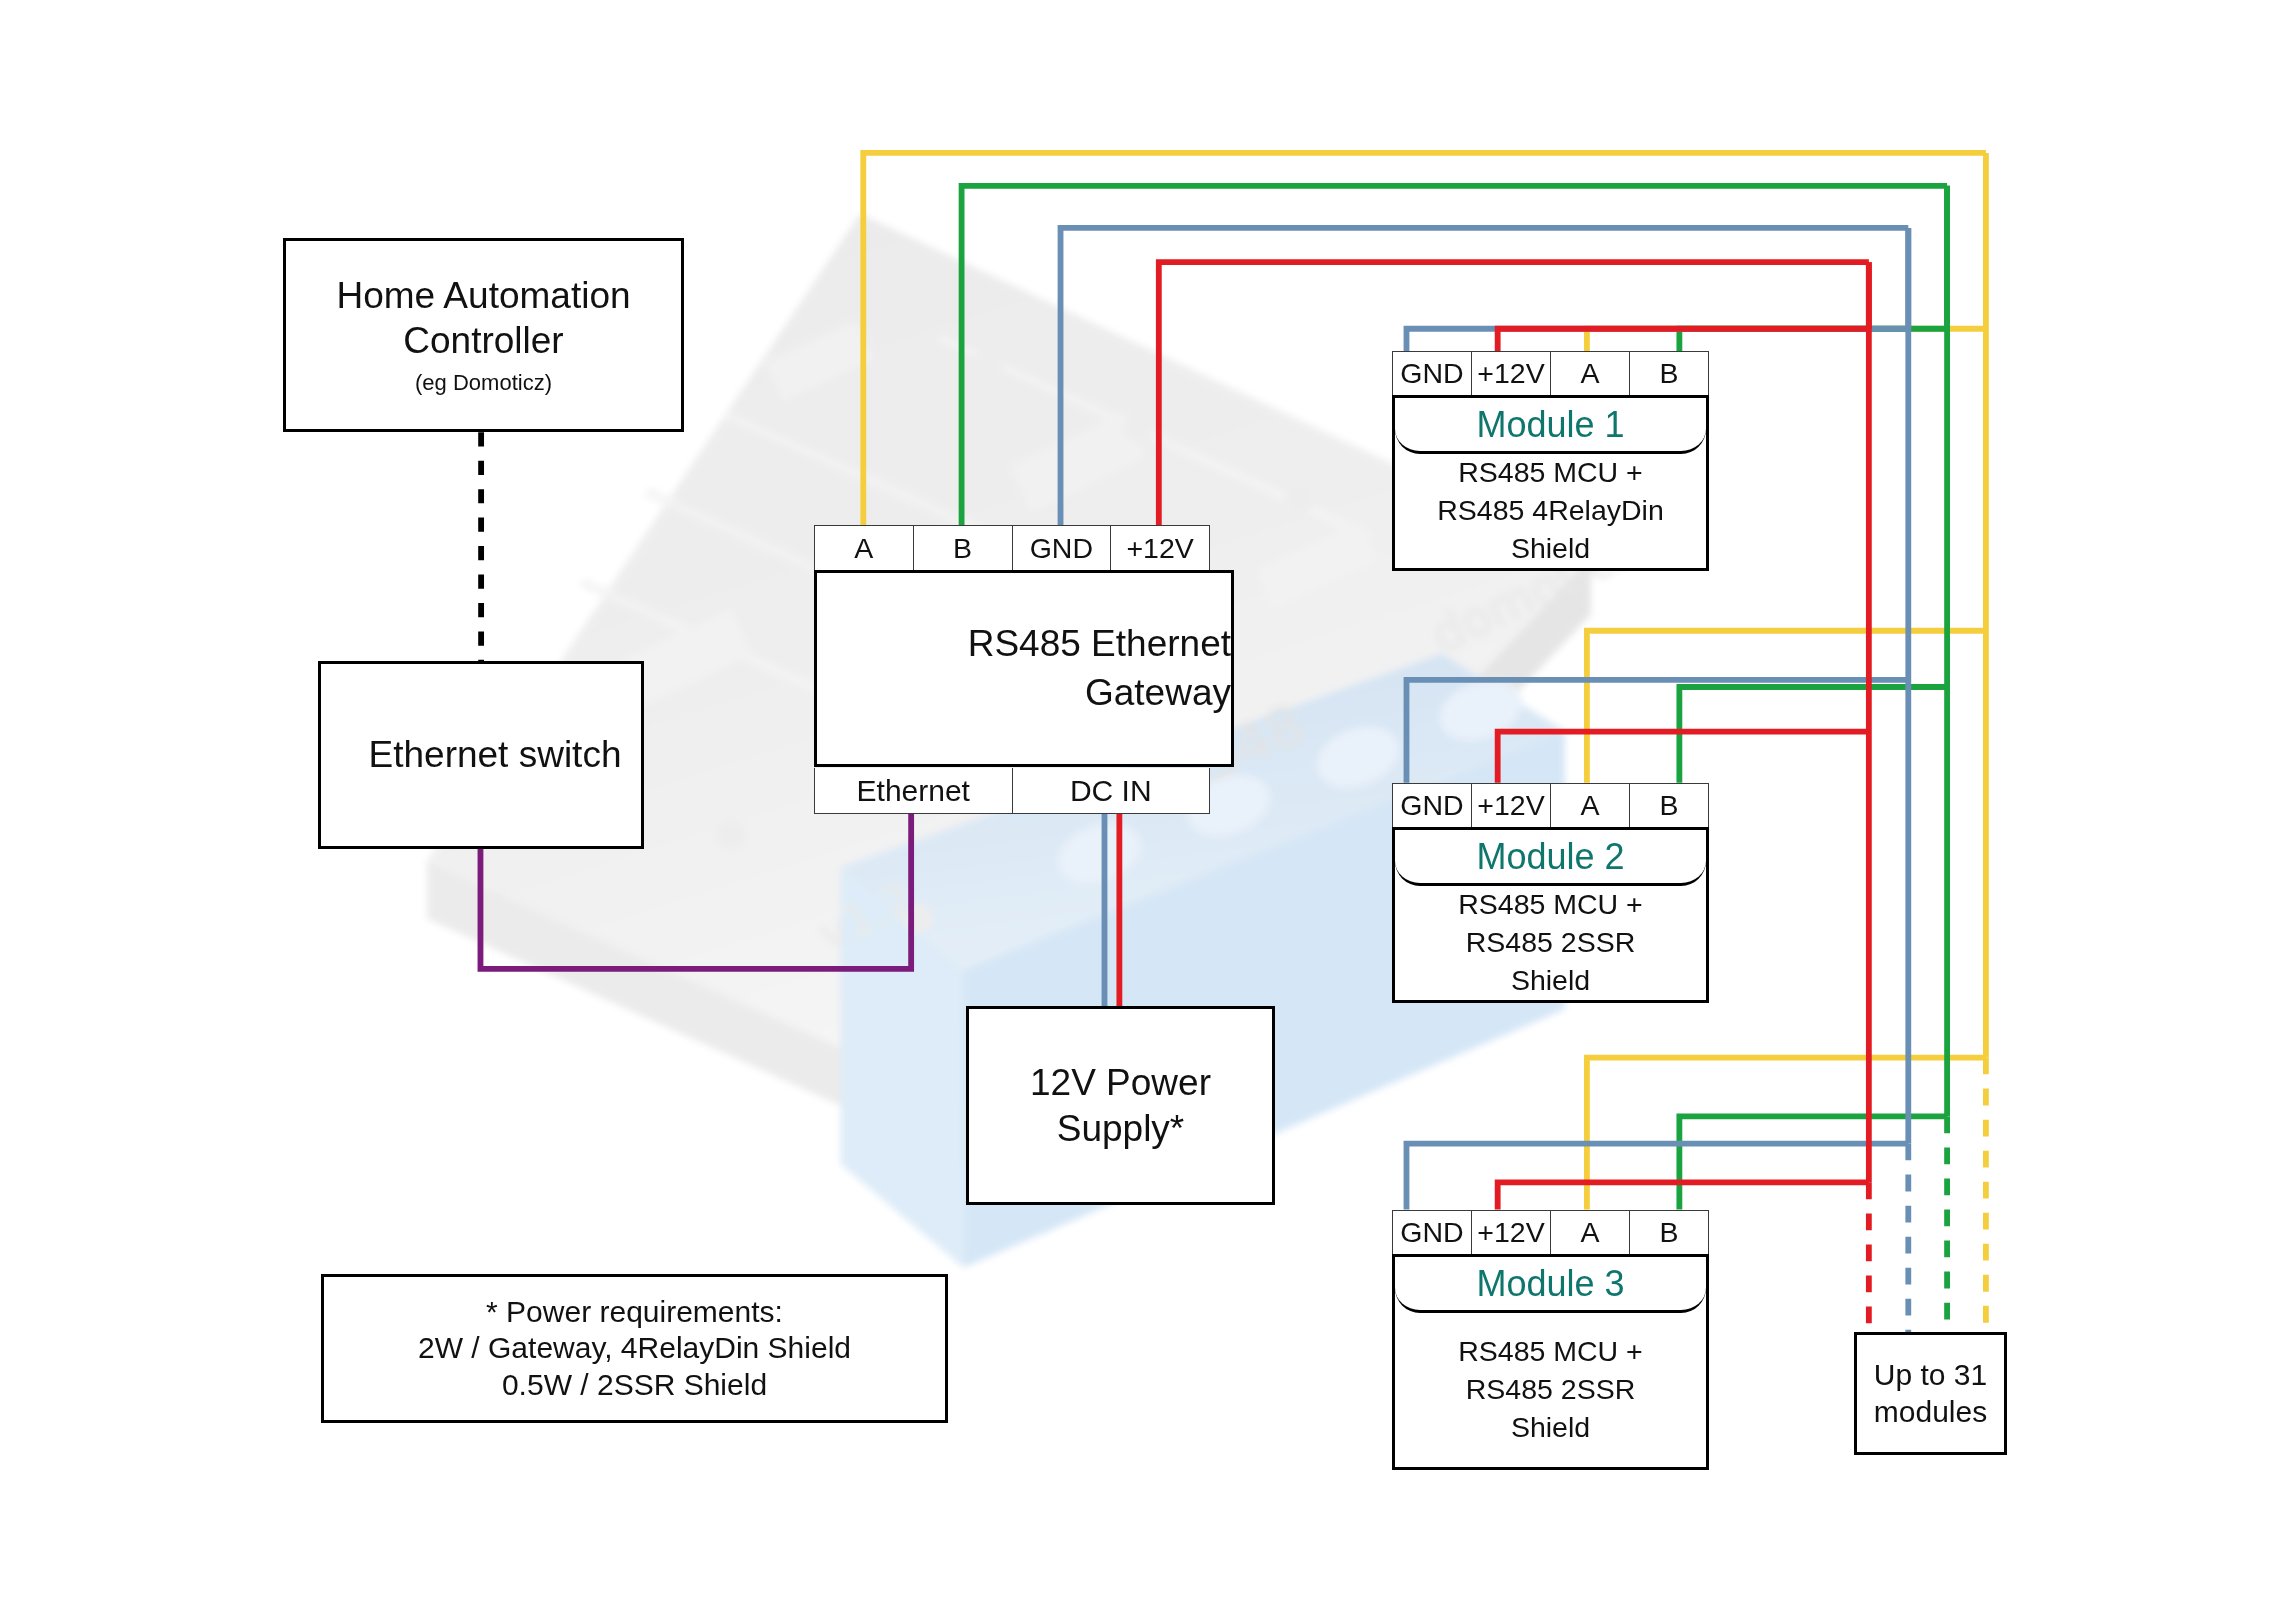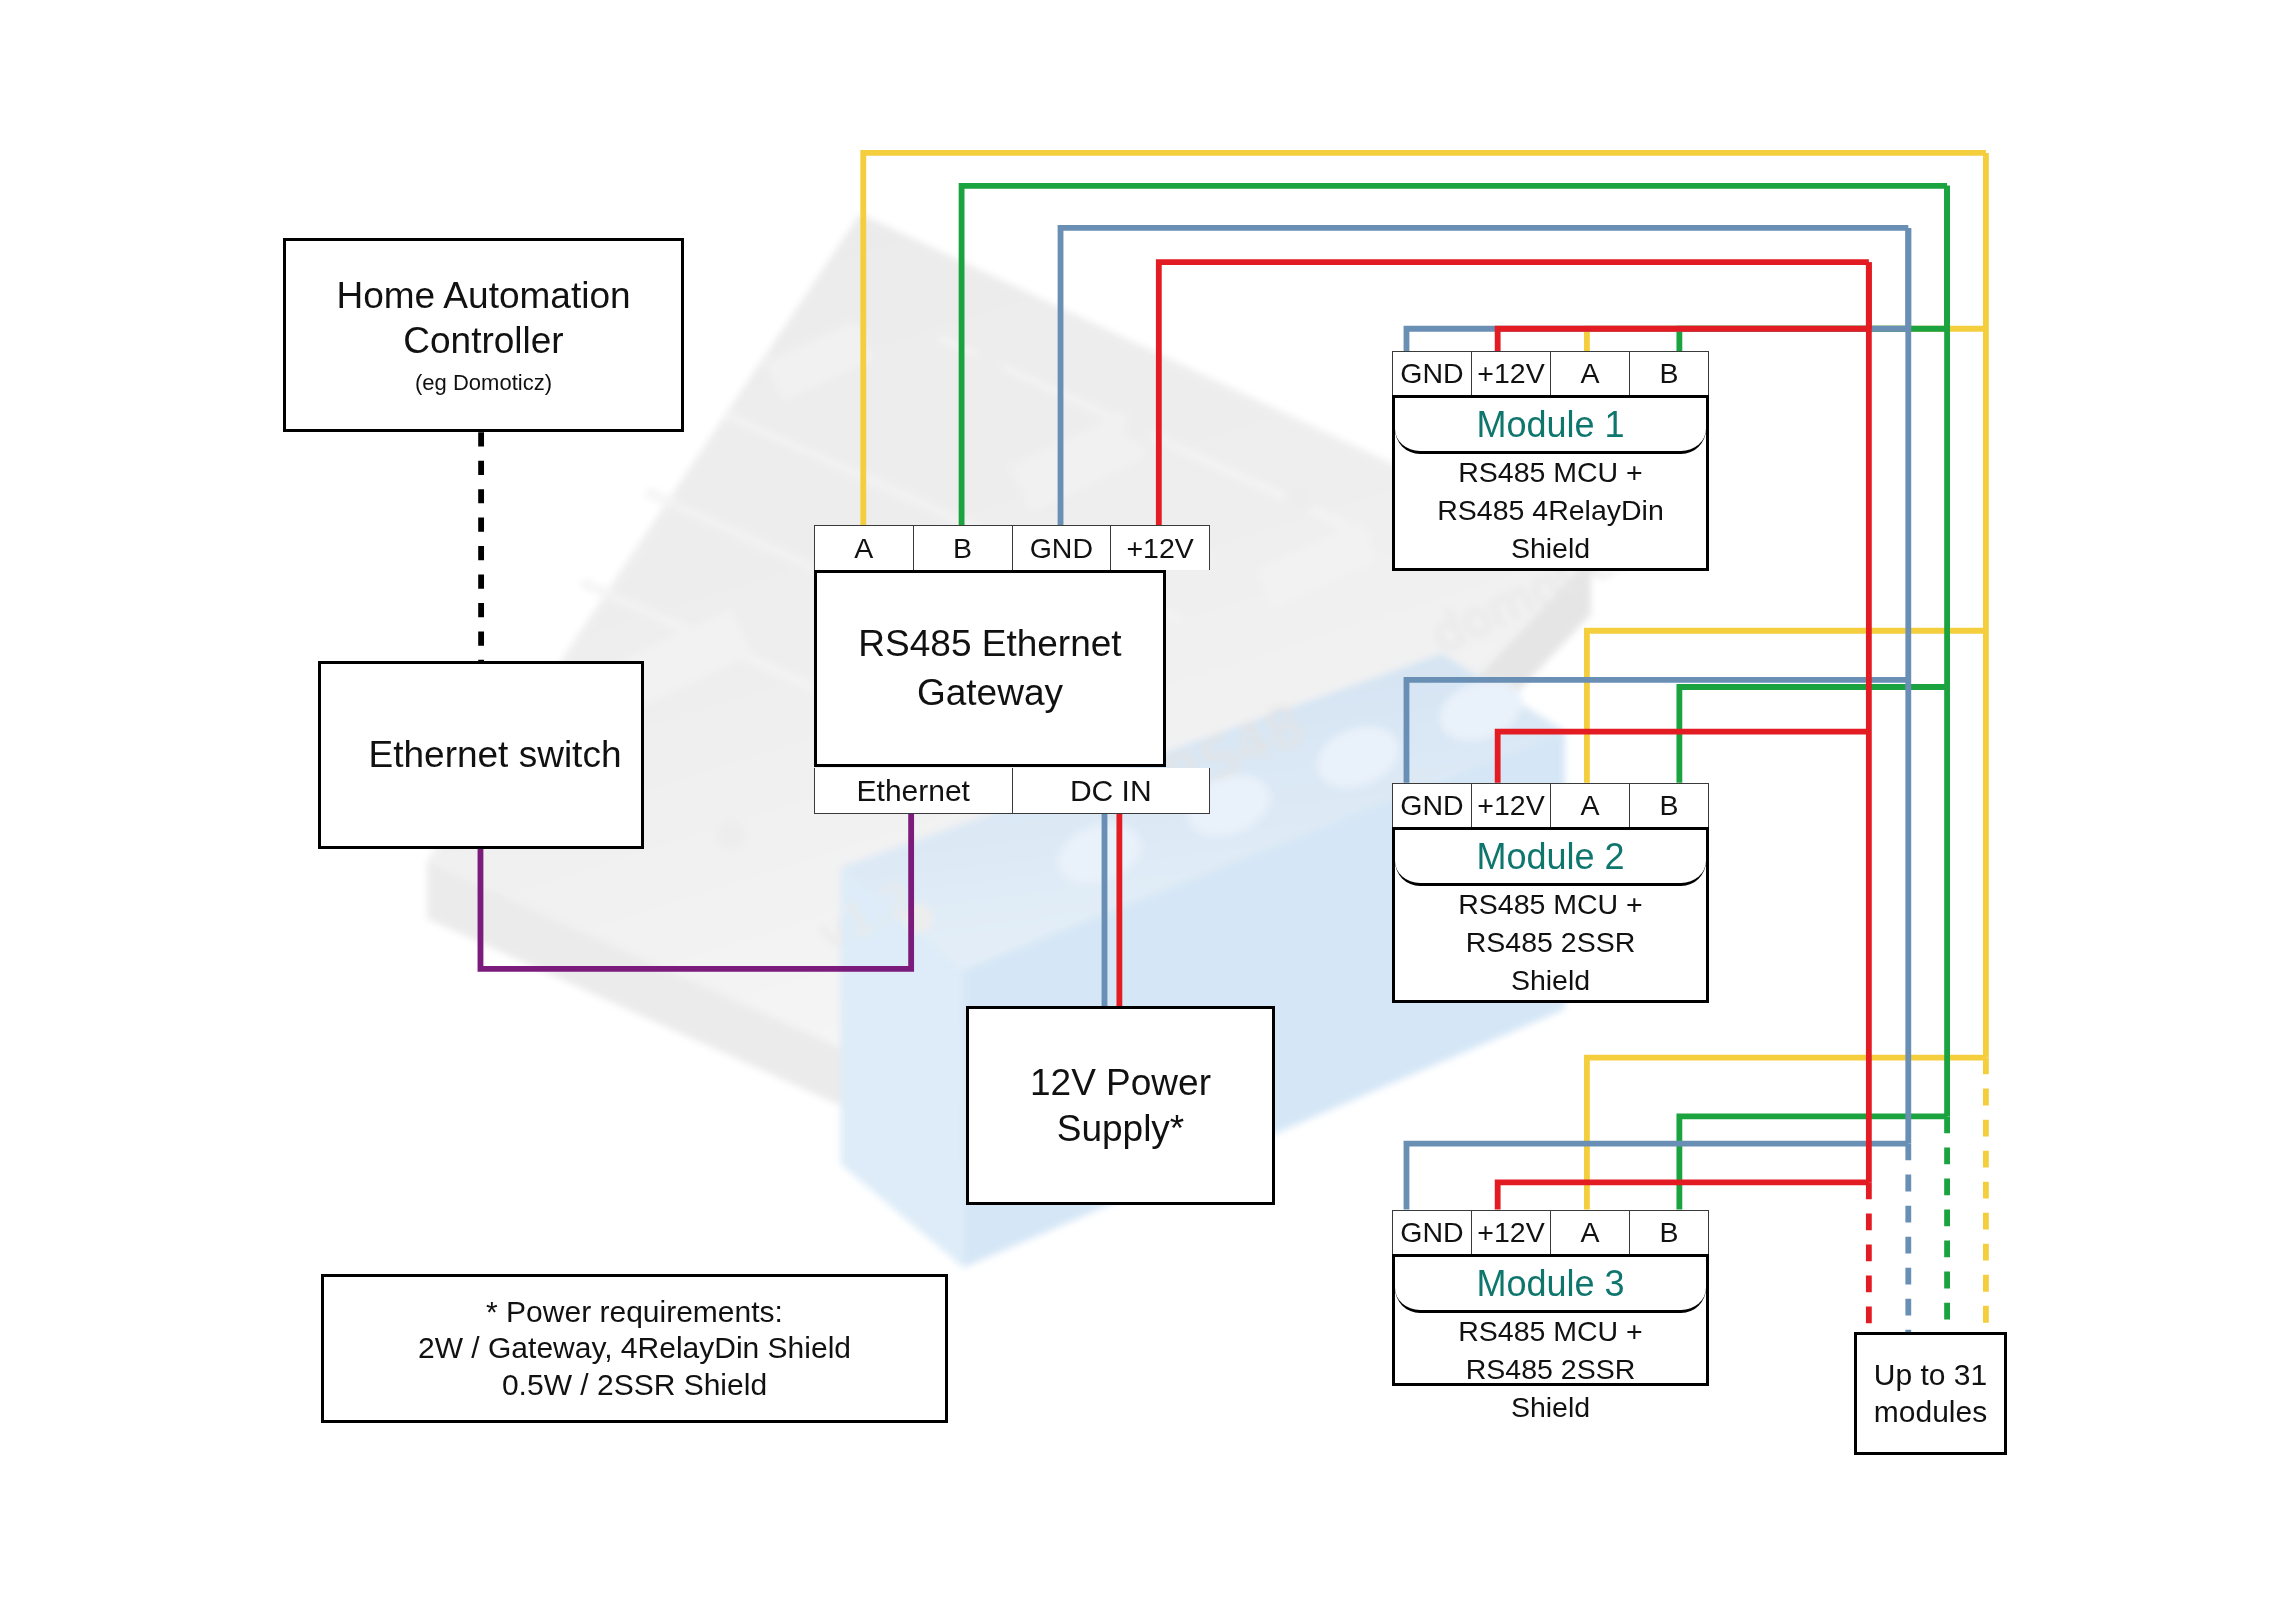--- a/index.html
+++ b/index.html
@@ -205,21 +205,21 @@
     <span class="ln t-xl">Ethernet switch</span>
   </div>
 
   <div class="term-strip" style="left:814px;top:525px;width:396px;height:45px;">
     <div class="term">A</div>
     <div class="term">B</div>
     <div class="term">GND</div>
     <div class="term">+12V</div>
   </div>
 
-  <div class="gw-main" style="left:814px;top:570px;width:352px;height:197px;">
+  <div class="gw-main" style="left:814px;top:570px;width:420px;height:197px;align-items:flex-end;">
     <span class="ln">RS485 Ethernet</span>
     <span class="ln">Gateway</span>
   </div>
 
   <div class="gw-foot" style="left:814px;top:768px;width:396px;height:46px;">
     <div class="term">Ethernet</div>
     <div class="term">DC IN</div>
   </div>
 
   <div class="box" style="left:966px;top:1006px;width:309px;height:199px;">
@@ -265,21 +265,21 @@
     </div>
   </div>
 
   <div class="term-strip" style="left:1392px;top:1210px;width:317px;height:44px;">
     <div class="term">GND</div>
     <div class="term">+12V</div>
     <div class="term">A</div>
     <div class="term">B</div>
   </div>
 
-  <div class="mod-box" style="left:1392px;top:1254px;width:317px;height:132px;">
+  <div class="mod-box" style="left:1392px;top:1254px;width:317px;height:216px;">
     <div class="mod-title" style="height:53px;">Module 3</div>
     <div class="mod-body">
       <span class="ln">RS485 MCU +</span>
       <span class="ln">RS485 2SSR</span>
       <span class="ln">Shield</span>
     </div>
   </div>
 
   <div class="box" style="left:1854px;top:1332px;width:153px;height:123px;">
     <span class="ln t-md">Up to 31</span>

